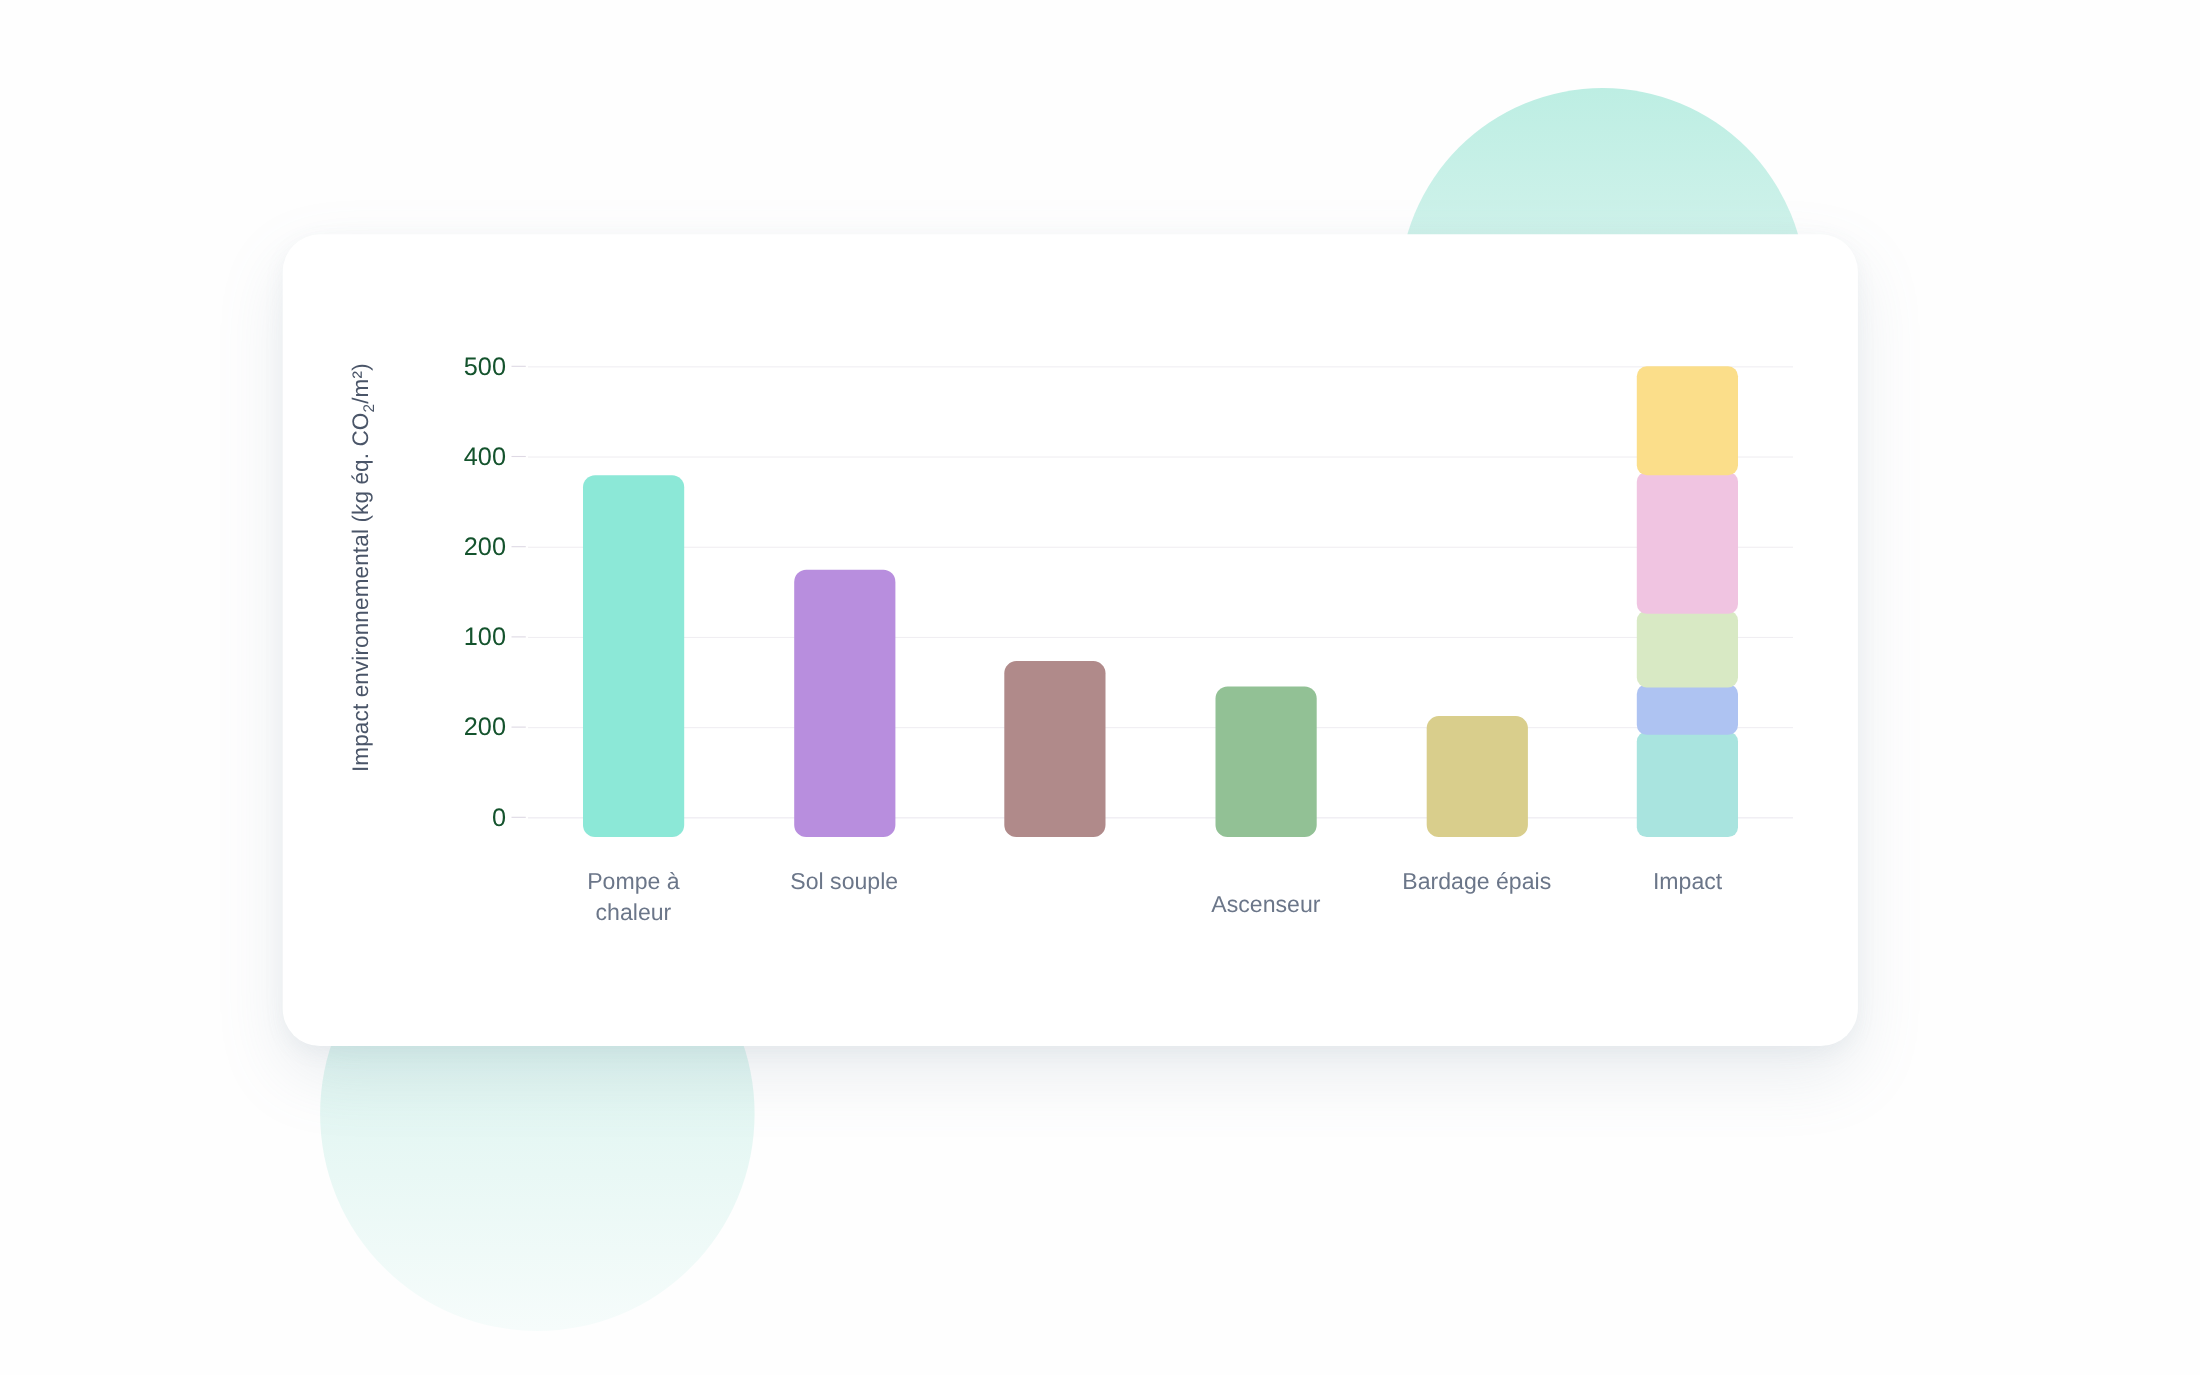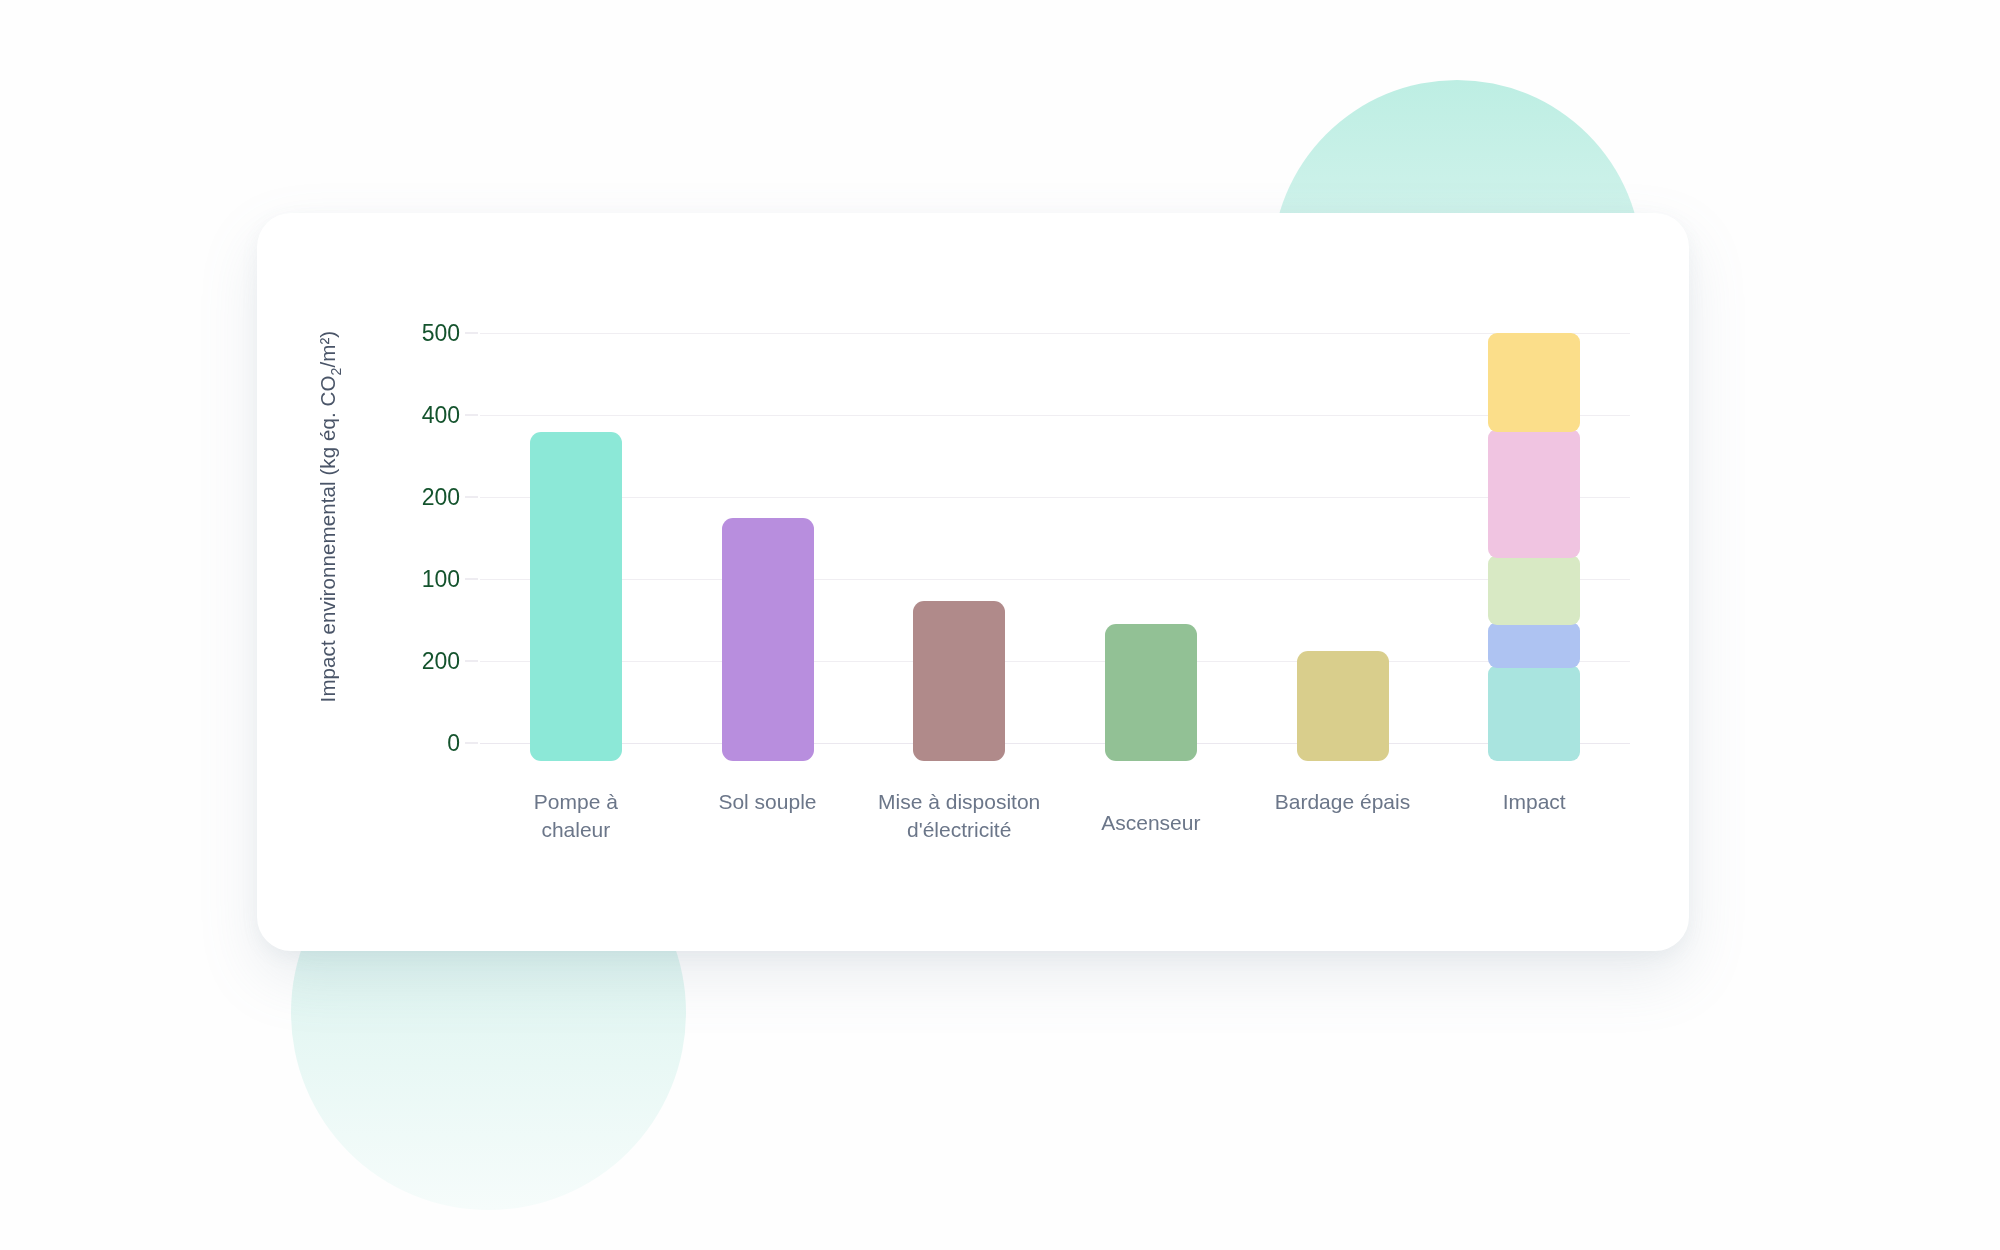--- a/index.html
+++ b/index.html
@@ -203,20 +203,18 @@
               <div class="seg" style="flex: 80 0 0px; background: rgb(216, 233, 196); z-index: 8;"></div>
               <div class="seg" style="flex: 53 0 0px; background: rgb(174, 195, 242); z-index: 7;"></div>
               <div class="seg" style="flex: 110 0 0px; background: rgb(169, 228, 223); z-index: 6;"></div>
             </div>
           </div>
         </div>
 
     <div class="cat-label" style="left: 223px; width: 191.667px; top: 575px;">Pompe à
 chaleur</div>
         <div class="cat-label" style="left: 414.667px; width: 191.667px; top: 575px;">Sol souple</div>
-        <div class="cat-label" style="left: 606.333px; width: 191.667px; top: 575px;">Mise à dispositon
-d'électricité</div>
         <div class="cat-label" style="left: 798px; width: 191.667px; top: 575px; margin-top: 21px;">Ascenseur</div>
         <div class="cat-label" style="left: 989.667px; width: 191.667px; top: 575px;">Bardage épais</div>
         <div class="cat-label" style="left: 1181.33px; width: 191.667px; top: 575px;">Impact</div>
       </div>
   </div>
 </div>
 
 </body></html>

